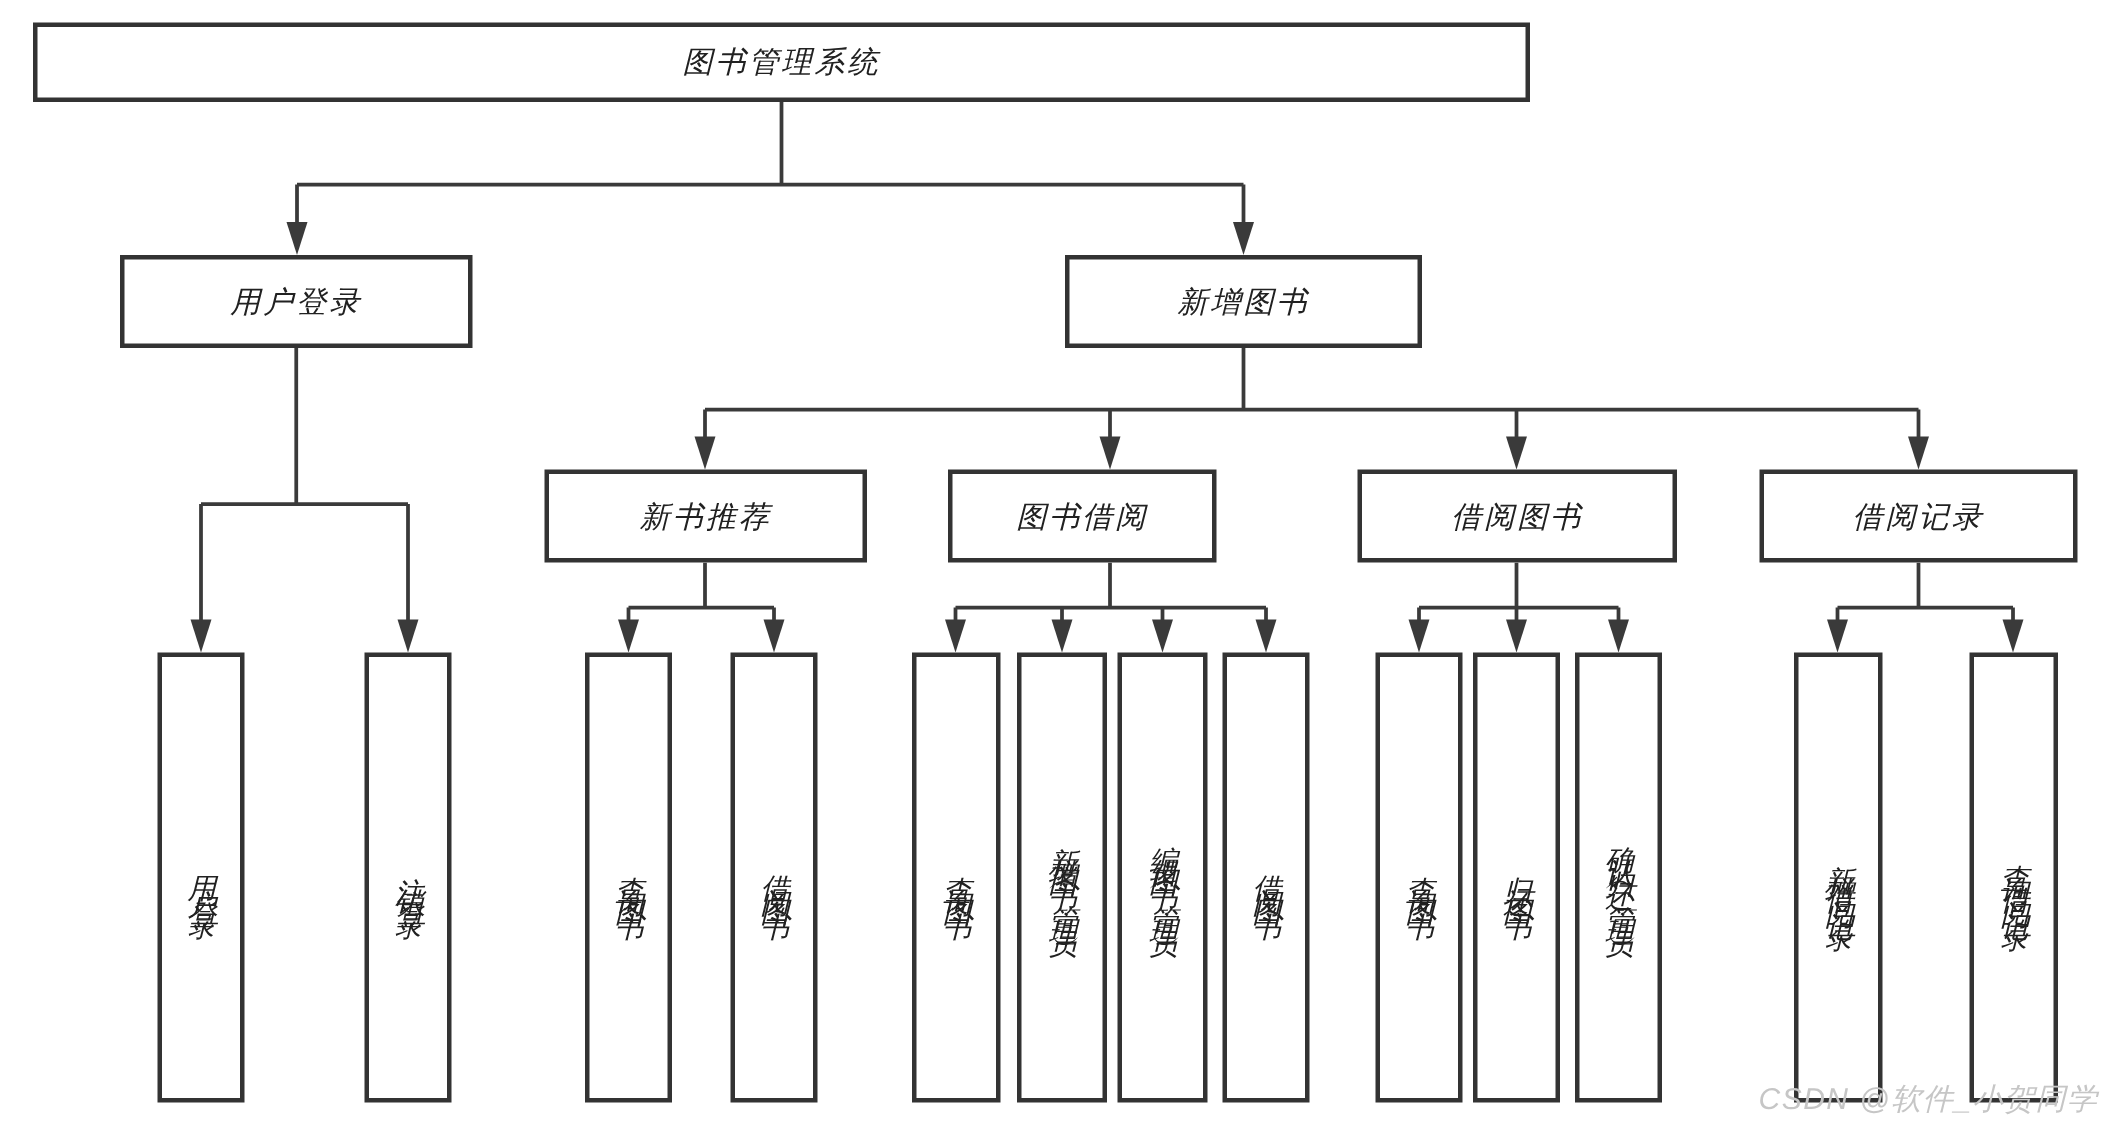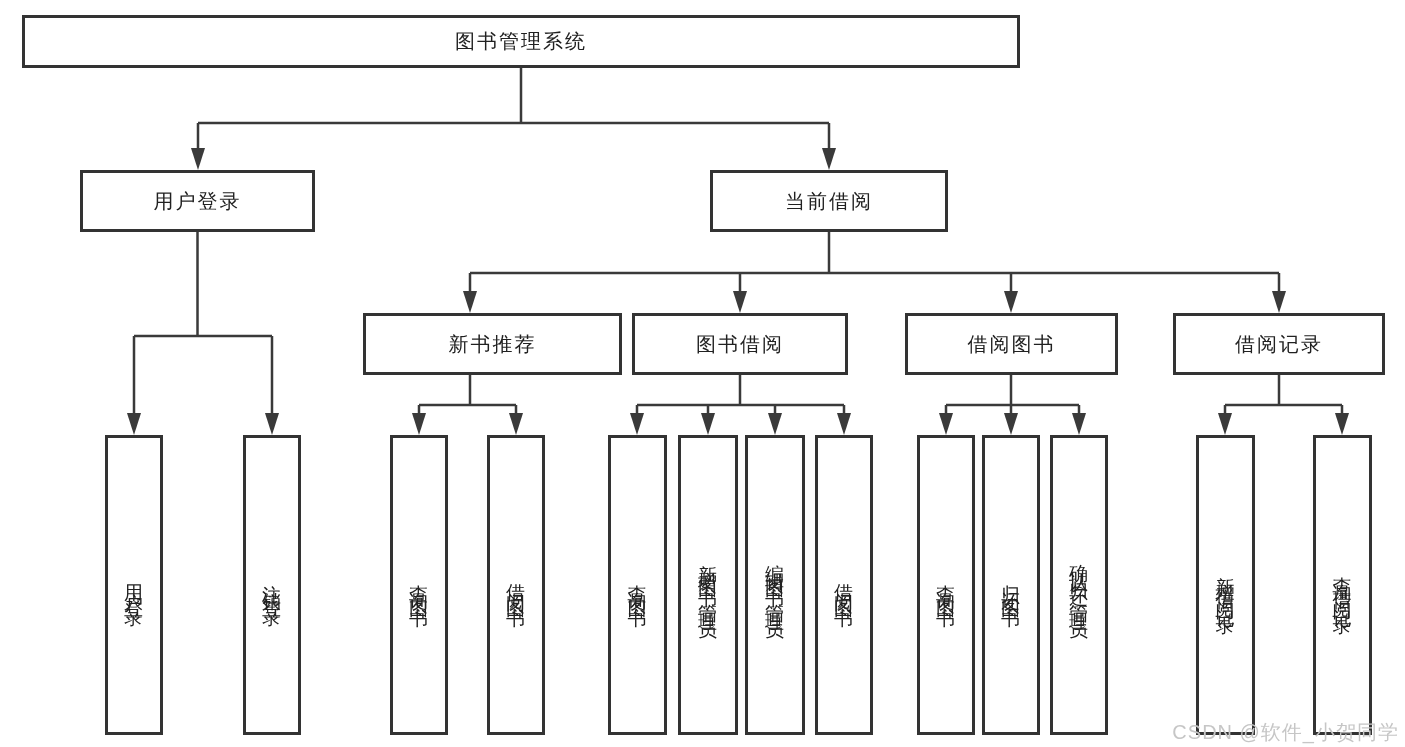--- a/index.html
+++ b/index.html
@@ -9,20 +9,21 @@
     --background:#ffffff;
     --watermark:#c6c6c6;
   }
   html,body{margin:0;padding:0;background:var(--background);}
   body{font-family:"Liberation Sans","DejaVu Sans",sans-serif;color:var(--text);}
   .canvas{
     position:relative;
     width:1405px;height:747px;
     background:var(--background);
     overflow:hidden;
+    font-style:italic;
   }
   .connectors{
     position:absolute;left:0;top:0;width:1405px;height:747px;
   }
   .connectors path{stroke:var(--line);stroke-width:2.5;fill:none;}
   .connectors polygon,.connectors use{fill:var(--line);}
   .node{
     position:absolute;
     box-sizing:border-box;
     border:3px solid var(--border);
@@ -104,24 +105,24 @@
     <g>
       <path d="M1279,375 V405 M1225,405 H1342 M1225,405 V417 M1342,405 V417"></path>
       <use href="#arrowhead" x="1225" y="435"></use>
       <use href="#arrowhead" x="1342" y="435"></use>
     </g>
   </svg>
 
   <div class="node node-h node-root">图书管理系统</div>
 
   <div class="node node-h" style="left:80px;top:170px;width:235px;height:62px;">用户登录</div>
-  <div class="node node-h" style="left:710px;top:170px;width:238px;height:62px;">当前借阅</div>
+  <div class="node node-h" style="left:710px;top:170px;width:238px;height:62px;">新增图书</div>
 
-  <div class="node node-h" style="left:363px;top:313px;width:259px;height:62px;">新书推荐</div>
-  <div class="node node-h" style="left:632px;top:313px;width:216px;height:62px;">图书借阅</div>
+  <div class="node node-h" style="left:363px;top:313px;width:215px;height:62px;">新书推荐</div>
+  <div class="node node-h" style="left:632px;top:313px;width:179px;height:62px;">图书借阅</div>
   <div class="node node-h" style="left:905px;top:313px;width:213px;height:62px;">借阅图书</div>
   <div class="node node-h" style="left:1173px;top:313px;width:212px;height:62px;">借阅记录</div>
 
   <div class="node node-leaf" style="left:105px;width:58px;">
     <span class="vtext">用户登录</span>
   </div>
   <div class="node node-leaf" style="left:243px;width:58px;">
     <span class="vtext">注销登录</span>
   </div>
 

